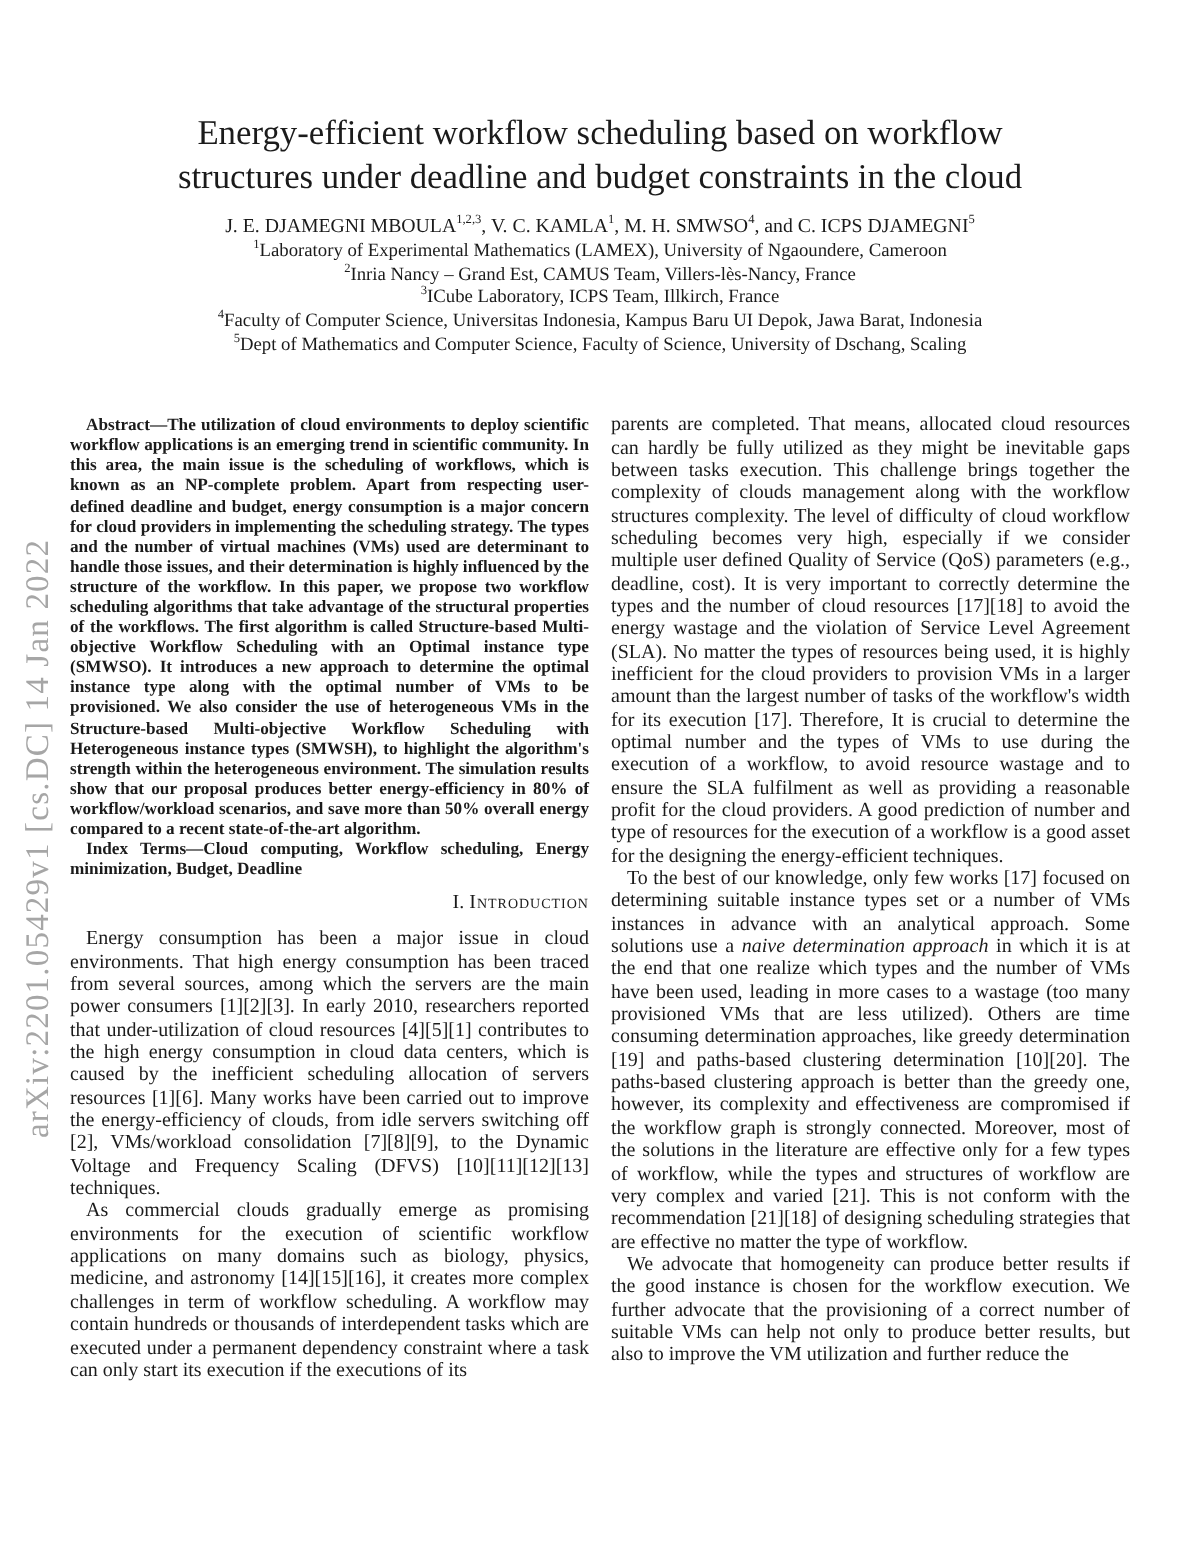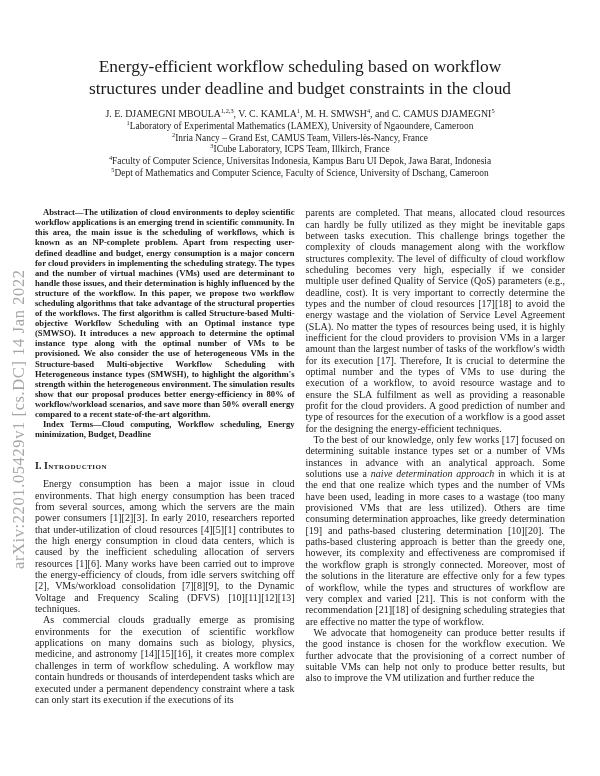--- a/index.html
+++ b/index.html
@@ -68,24 +68,24 @@
   p { margin: 0; }
   .abstract {
     font-size: 8.6px;
     line-height: 10.1px;
     font-weight: bold;
     text-align: justify;
     text-indent: 8px;
   }
   .lbl-i { }
   .sec-heading {
-    margin: 21px 0 6px 0;
-    text-align: left;
+    margin: 7px 0 6px 0;
+    text-align: right;
     font-size: 10px;
-    font-weight: bold;
+    font-weight: normal;
     line-height: 12px;
   }
   .sc {
     font-variant: small-caps;
     letter-spacing: 0.5px;
   }
   .body-par {
     font-size: 10px;
     line-height: 11.35px;
     text-align: justify;
@@ -97,28 +97,28 @@
 <body>
 
 <div class="page">
 
   <div class="watermark">arXiv:2201.05429v1  [cs.DC]  14 Jan 2022</div>
 
   <div class="content">
 
     <h1 class="title">Energy-efficient workflow scheduling based on workflow structures under deadline and budget constraints in the cloud</h1>
 
-    <div class="authors"><span><span></span><span>J. E. DJAMEGNI MBOULA</span><sup>1,2,3</sup></span><span><span>, </span><span>V. C. KAMLA</span><sup>1</sup></span><span><span>, </span><span>M. H. SMWSH</span><sup>4</sup></span><span><span>, and </span><span>C. CAMUS DJAMEGNI</span><sup>5</sup></span></div>
+    <div class="authors"><span><span></span><span>J. E. DJAMEGNI MBOULA</span><sup>1,2,3</sup></span><span><span>, </span><span>V. C. KAMLA</span><sup>1</sup></span><span><span>, </span><span>M. H. SMWSO</span><sup>4</sup></span><span><span>, and </span><span>C. ICPS DJAMEGNI</span><sup>5</sup></span></div>
 
     <div class="affiliations">
       <div class="aff"><sup>1</sup><span>Laboratory of Experimental Mathematics (LAMEX), University of Ngaoundere, Cameroon</span></div>
       <div class="aff"><sup>2</sup><span>Inria Nancy – Grand Est, CAMUS Team, Villers-lès-Nancy, France</span></div>
       <div class="aff"><sup>3</sup><span>ICube Laboratory, ICPS Team, Illkirch, France</span></div>
       <div class="aff"><sup>4</sup><span>Faculty of Computer Science, Universitas Indonesia, Kampus Baru UI Depok, Jawa Barat, Indonesia</span></div>
-      <div class="aff"><sup>5</sup><span>Dept of Mathematics and Computer Science, Faculty of Science, University of Dschang, Cameroon</span></div>
+      <div class="aff"><sup>5</sup><span>Dept of Mathematics and Computer Science, Faculty of Science, University of Dschang, Scaling</span></div>
     </div>
 
     <div class="columns">
 
       <div class="col">
         <p class="abstract"><span class="lbl-i">Abstract</span><span>—The utilization of cloud environments to deploy scientific workflow applications is an emerging trend in scientific community. In this area, the main issue is the scheduling of workflows, which is known as an NP-complete problem. Apart from respecting user-defined deadline and budget, energy consumption is a major concern for cloud providers in implementing the scheduling strategy. The types and the number of virtual machines (VMs) used are determinant to handle those issues, and their determination is highly influenced by the structure of the workflow. In this paper, we propose two workflow scheduling algorithms that take advantage of the structural properties of the workflows. The first algorithm is called Structure-based Multi-objective Workflow Scheduling with an Optimal instance type (SMWSO). It introduces a new approach to determine the optimal instance type along with the optimal number of VMs to be provisioned. We also consider the use of heterogeneous VMs in the Structure-based Multi-objective Workflow Scheduling with Heterogeneous instance types (SMWSH), to highlight the algorithm's strength within the heterogeneous environment. The simulation results show that our proposal produces better energy-efficiency in 80% of workflow/workload scenarios, and save more than 50% overall energy compared to a recent state-of-the-art algorithm.</span></p>
         <p class="abstract"><span class="lbl-i">Index Terms</span><span>—Cloud computing, Workflow scheduling, Energy minimization, Budget, Deadline</span></p>
         <h2 class="sec-heading"><span>I.</span> <span class="sc">Introduction</span></h2>
         <p class="body-par indent">Energy consumption has been a major issue in cloud environments. That high energy consumption has been traced from several sources, among which the servers are the main power consumers [1][2][3]. In early 2010, researchers reported that under-utilization of cloud resources [4][5][1] contributes to the high energy consumption in cloud data centers, which is caused by the inefficient scheduling allocation of servers resources [1][6]. Many works have been carried out to improve the energy-efficiency of clouds, from idle servers switching off [2], VMs/workload consolidation [7][8][9], to the Dynamic Voltage and Frequency Scaling (DFVS) [10][11][12][13] techniques.</p>
         <p class="body-par indent">As commercial clouds gradually emerge as promising environments for the execution of scientific workflow applications on many domains such as biology, physics, medicine, and astronomy [14][15][16], it creates more complex challenges in term of workflow scheduling. A workflow may contain hundreds or thousands of interdependent tasks which are executed under a permanent dependency constraint where a task can only start its execution if the executions of its</p>

